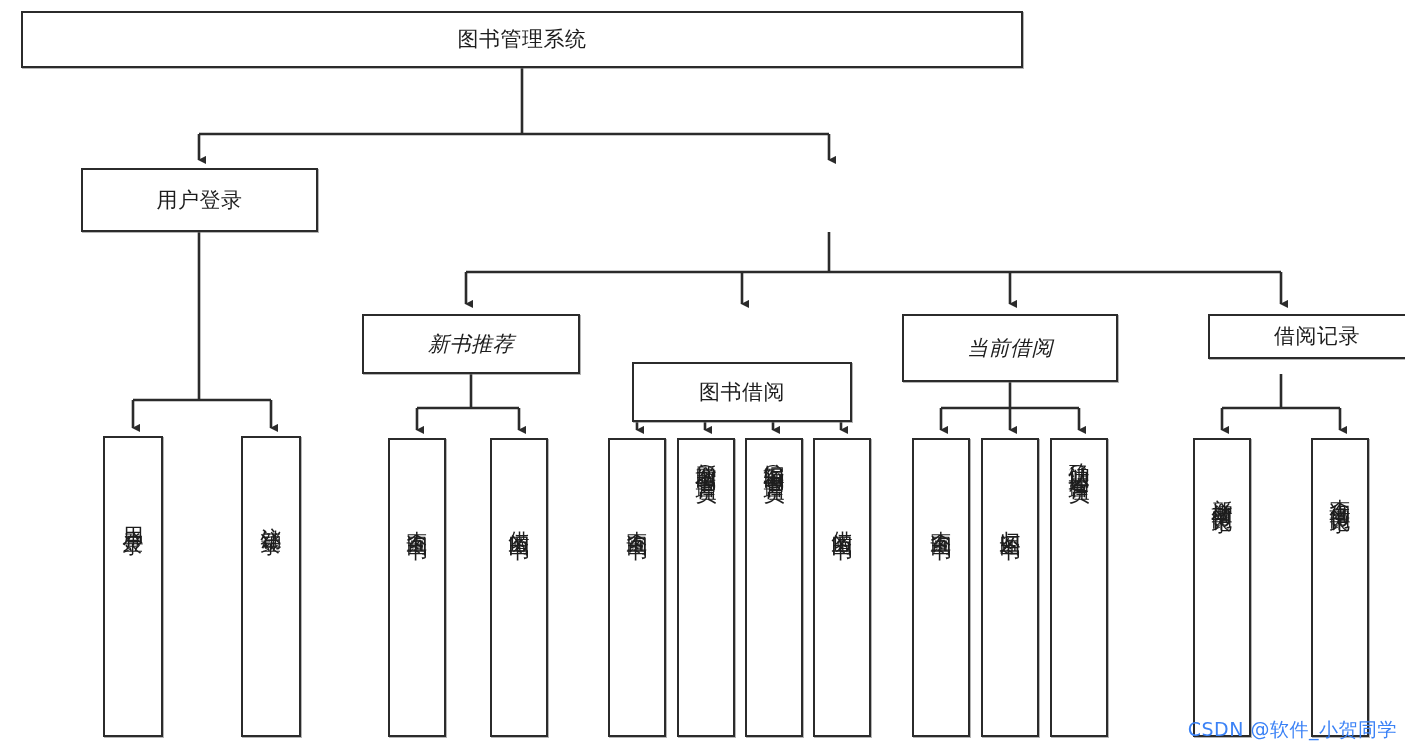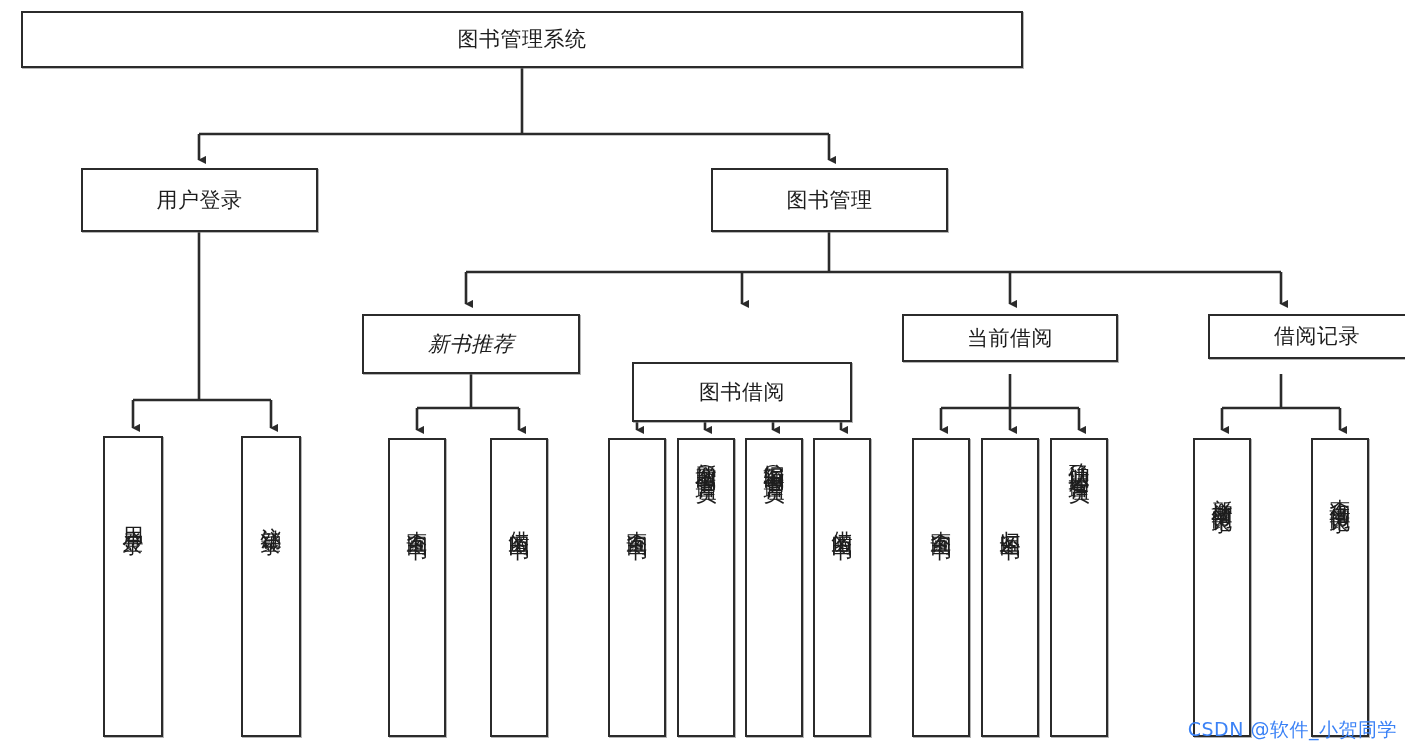--- a/index.html
+++ b/index.html
@@ -121,33 +121,30 @@
   </svg>
 
   <div class="node" style="left:21px; top:11px; width:1002px; height:57px;">
     <span class="label">图书管理系统</span>
   </div>
 
   <div class="node" style="left:81px; top:168px; width:237px; height:64px;">
     <span class="label">用户登录</span>
   </div>
 
-  <div class="node" style="left:711px; top:168px; width:237px; height:64px;">
-    <span class="label">图书管理</span>
-  </div>
 
   <div class="node" style="left:362px; top:314px; width:218px; height:60px;font-style:italic;">
     <span class="label">新书推荐</span>
   </div>
 
   <div class="node" style="left:632px; top:314px; width:220px; height:60px;margin-top:48px;">
     <span class="label">图书借阅</span>
   </div>
 
-  <div class="node" style="left:902px; top:314px; width:216px; height:48px;">
+  <div class="node" style="left:902px; top:314px; width:216px; height:68px;font-style:italic;">
     <span class="label">当前借阅</span>
   </div>
 
   <div class="node" style="left:1208px; top:314px; width:218px; height:45px;justify-content:center;">
     <span class="label">借阅记录</span>
   </div>
 
   <div class="node vertical" style="left:103px; top:436px; width:60px; height:301px; padding-top:72px;">
     <span class="label">用户登录</span>
   </div>

